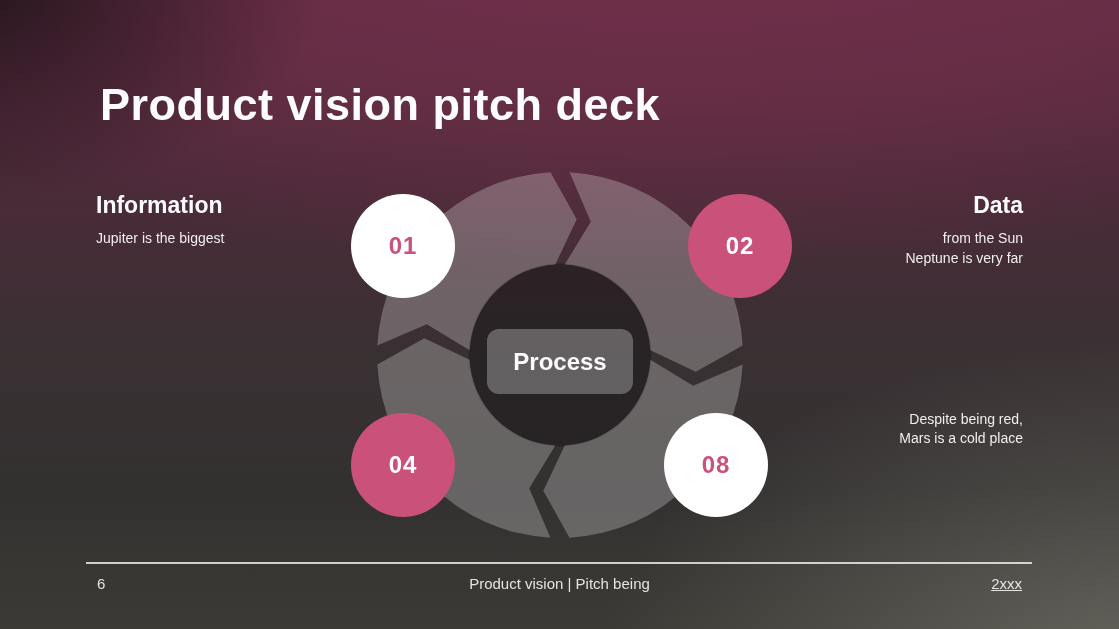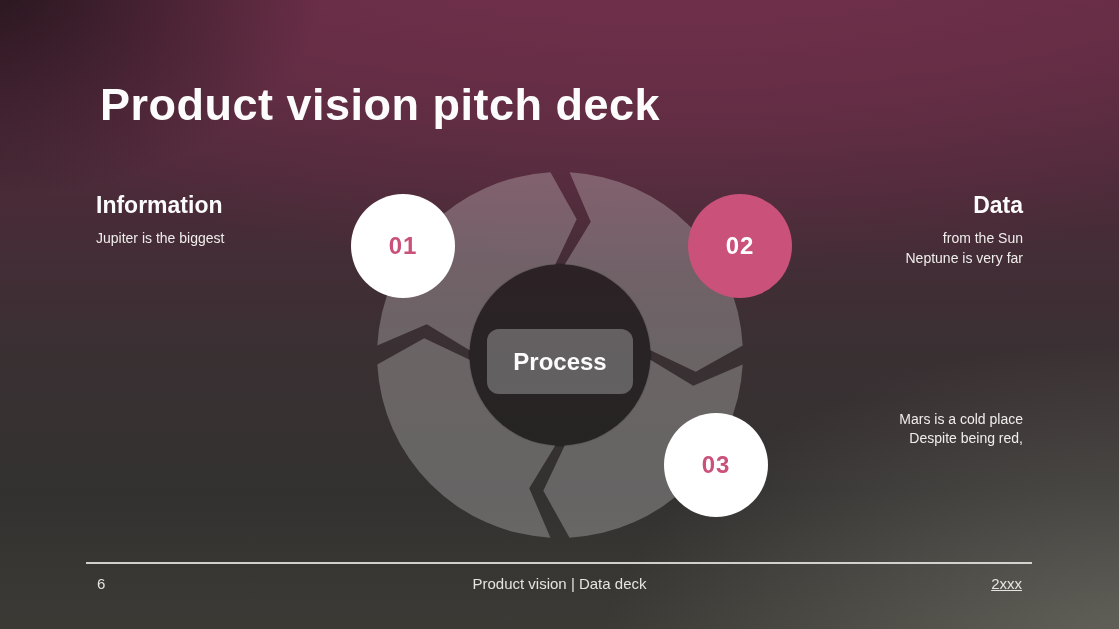--- a/index.html
+++ b/index.html
@@ -148,22 +148,22 @@
       <span>from the Sun</span>
       <span>Neptune is very far</span>
     </div>
   </section>
 
   <section class="step align-left pos-bottom-left">
   </section>
 
   <section class="step align-right pos-bottom-right">
     <div class="desc">
+      <span>Despite being red,</span>
       <span>Mars is a cold place</span>
-      <span>Despite being red,</span>
     </div>
   </section>
 
   <svg class="cycle-svg" width="372" height="372" viewBox="0 0 370 370" aria-hidden="true">
     <circle class="cycle-hole" cx="185" cy="185" r="91"></circle>
     <path id="cycle-seg" class="cycle-seg" d="M3.3,175.5 A182,182 0 0 1 175.5,3.3 L201.6,50.0 L180.3,95.1 A90,90 0 0 0 95.1,180.3 L52.5,154.4 Z"></path>
     <use href="#cycle-seg" transform="rotate(90 185 185)"></use>
     <use href="#cycle-seg" transform="rotate(180 185 185)"></use>
     <use href="#cycle-seg" transform="rotate(270 185 185)"></use>
   </svg>
@@ -172,21 +172,24 @@
     <span>Process</span>
   </div>
 
   <div class="num-circle white circle-01">
     <span>01</span>
   </div>
   <div class="num-circle pink circle-02">
     <span>02</span>
   </div>
   <div class="num-circle white circle-03">
-    <span>03</span>
+    <span>08</span>
+  </div>
+  <div class="num-circle pink circle-04">
+    <span>04</span>
   </div>
 
   <div class="footer-line"></div>
   <div class="footer-text footer-page">6</div>
-  <div class="footer-text footer-center">Product vision | Data deck</div>
+  <div class="footer-text footer-center">Product vision | Pitch being</div>
   <div class="footer-text footer-right">2xxx</div>
 
 </div>
 
 </body></html>

